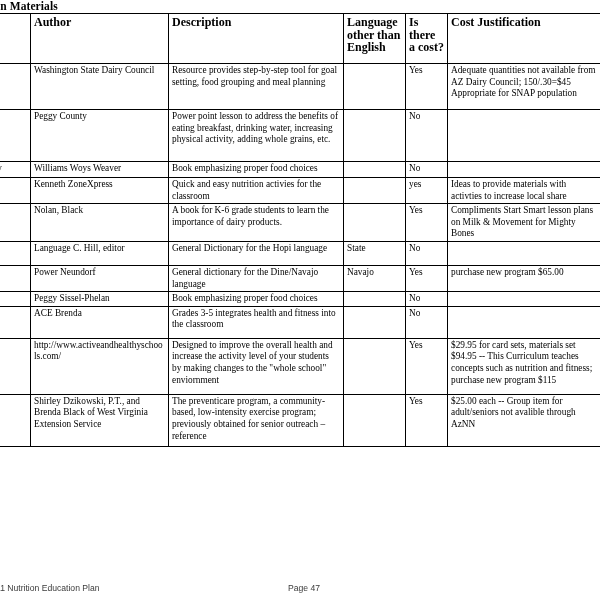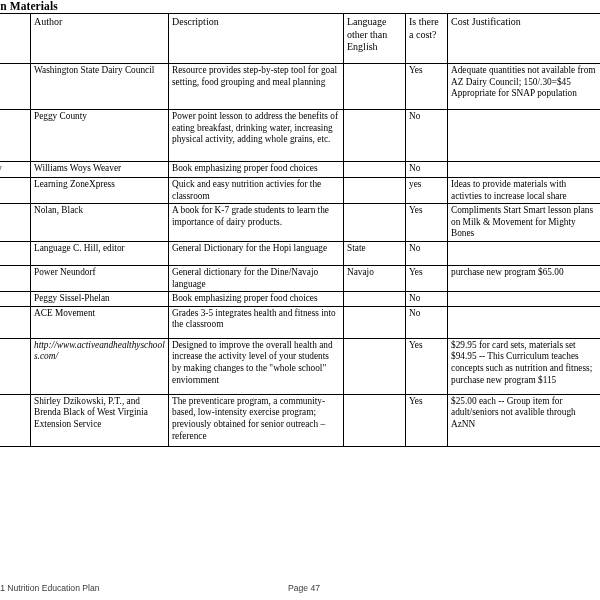--- a/index.html
+++ b/index.html
@@ -56,38 +56,37 @@
     border: 1px solid #000000;
     vertical-align: top;
     padding: 1px 3px 1px 3px;
     text-align: left;
     font-weight: normal;
     word-wrap: break-word;
     overflow-wrap: break-word;
     hyphens: none;
   }
   table.matrix thead th {
-    font-weight: normal;
-    font-size: 10px;
+    font-weight: bold;
+    font-size: 12px;
     line-height: 12.5px;
     padding-top: 2px;
   }
 
   
   col.c-title { width: 48px; }
   col.c-author { width: 138px; }
   col.c-desc   { width: 175px; }
   col.c-lang   { width: 62px;  }
   col.c-cost   { width: 42px;  }
   col.c-just   { width: 153px; }
   .cell-pad-h { height: 46px; }
 
   .url-cell {
     word-break: break-all;
-    font-style: italic;
   }
 
   
   .footer {
     position: absolute;
     left: 0px;
     top: 583px;
     width: 600px;
     height: 14px;
     font-family: "Liberation Sans", "DejaVu Sans", sans-serif;
@@ -154,30 +153,30 @@
           <tr style="height: 16px;">
             <td>they</td>
             <td>Williams Woys Weaver</td>
             <td>Book emphasizing proper food choices</td>
             <td></td>
             <td>No</td>
             <td></td>
           </tr>
           <tr style="height: 26px;">
             <td>es</td>
-            <td>Learning ZoneXpress</td>
+            <td>Kenneth ZoneXpress</td>
             <td>Quick and easy nutrition activies for the classroom</td>
             <td></td>
             <td>yes</td>
             <td>Ideas to provide materials with activties to increase local share</td>
           </tr>
           <tr style="height: 30px;">
             <td></td>
             <td>Nolan, Black</td>
-            <td>A book for K-7 grade students to learn the importance of dairy products.</td>
+            <td>A book for K-6 grade students to learn the importance of dairy products.</td>
             <td></td>
             <td>Yes</td>
             <td>Compliments Start Smart lesson plans on Milk &amp; Movement for Mighty Bones</td>
           </tr>
           <tr style="height: 24px;">
             <td></td>
             <td>Language C. Hill, editor</td>
             <td>General Dictionary for the Hopi language</td>
             <td>State</td>
             <td>No</td>
@@ -194,21 +193,21 @@
           <tr style="height: 12px;">
             <td></td>
             <td>Peggy Sissel-Phelan</td>
             <td>Book emphasizing proper food choices</td>
             <td></td>
             <td>No</td>
             <td></td>
           </tr>
           <tr style="height: 32px;">
             <td></td>
-            <td>ACE Movement</td>
+            <td>ACE Brenda</td>
             <td>Grades 3-5 integrates health and fitness into the classroom</td>
             <td></td>
             <td>No</td>
             <td></td>
           </tr>
           <tr style="height: 56px;">
             <td>s</td>
             <td class="url-cell">http://www.activeandhealthyschools.com/</td>
             <td>Designed to improve the overall health and increase the activity level of your students by making changes to the "whole school" enviornment</td>
             <td></td>

